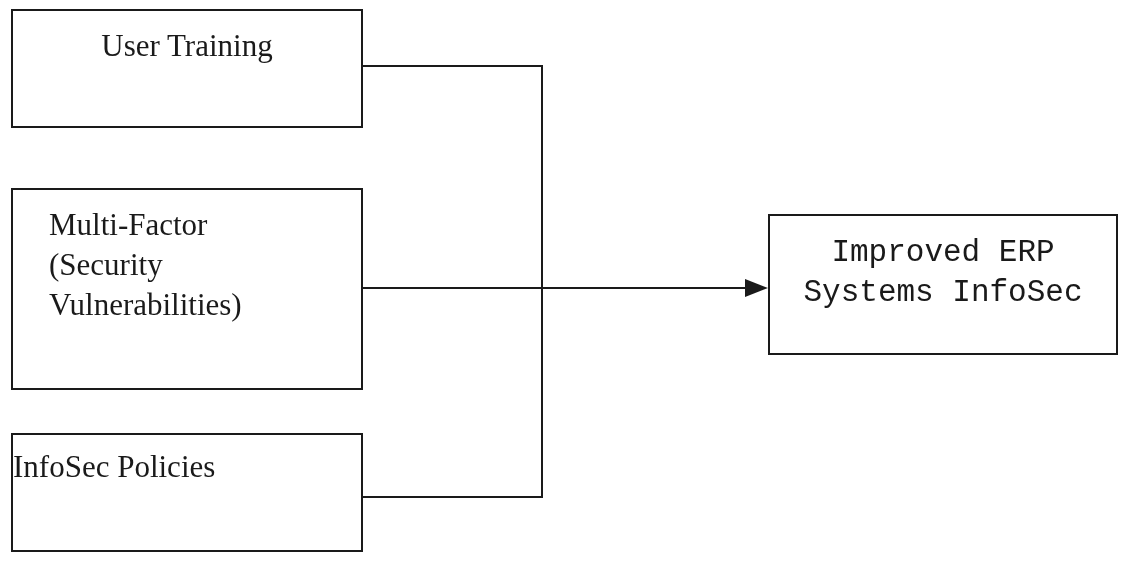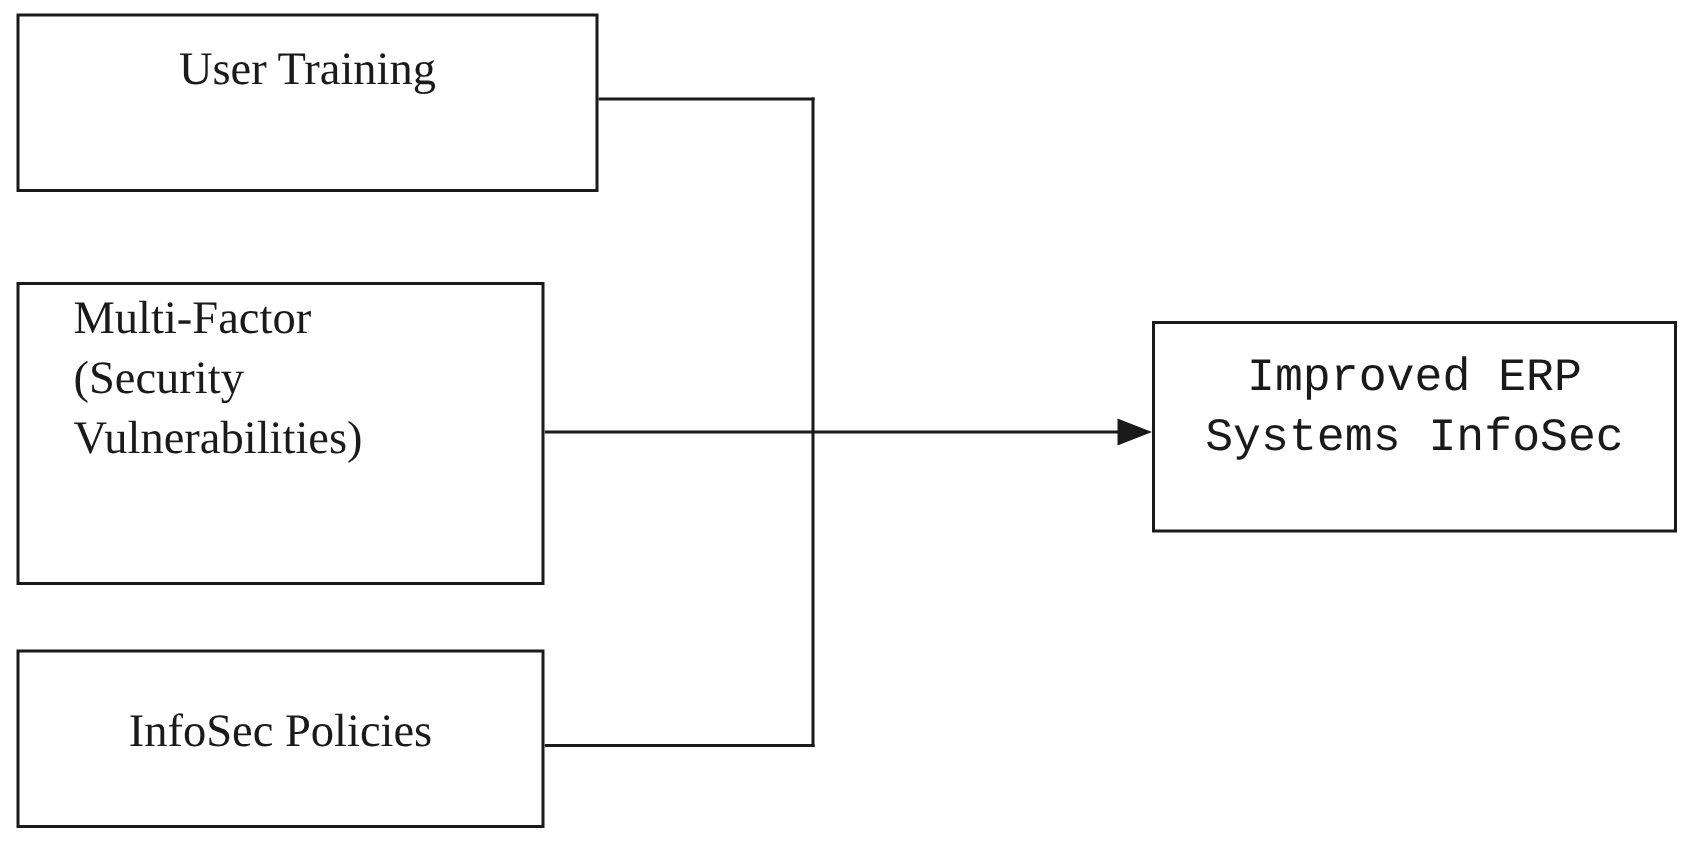--- a/index.html
+++ b/index.html
@@ -19,30 +19,30 @@
   .box {
     position: absolute;
     box-sizing: border-box;
     border: 2px solid #1a1a1a;
     background: #ffffff;
     font-size: 31px;
     line-height: 40px;
   }
   .box .line { display: block; }
   #box-user-training {
-    left: 11px; top: 9px; width: 388px; height: 119px;
+    left: 11px; top: 9px; width: 352px; height: 119px;
     text-align: center; padding-top: 15px;
   }
   #box-mfa {
     left: 11px; top: 188px; width: 352px; height: 202px;
-    text-align: left; padding: 2px 28px 0 36px;
+    text-align: left; padding: 15px 28px 0 36px;
   }
   #box-infosec {
     left: 11px; top: 433px; width: 352px; height: 119px;
-    text-align: center; padding-top: 32px;
+    padding-top: 12px;
   }
   #box-outcome {
     left: 768px; top: 214px; width: 350px; height: 141px;
     text-align: center; padding-top: 17px; font-family: Liberation Mono, monospace;
   }
   #connector-layer {
     position: absolute;
     left: 0; top: 0;
     width: 1138px; height: 563px;
   }

